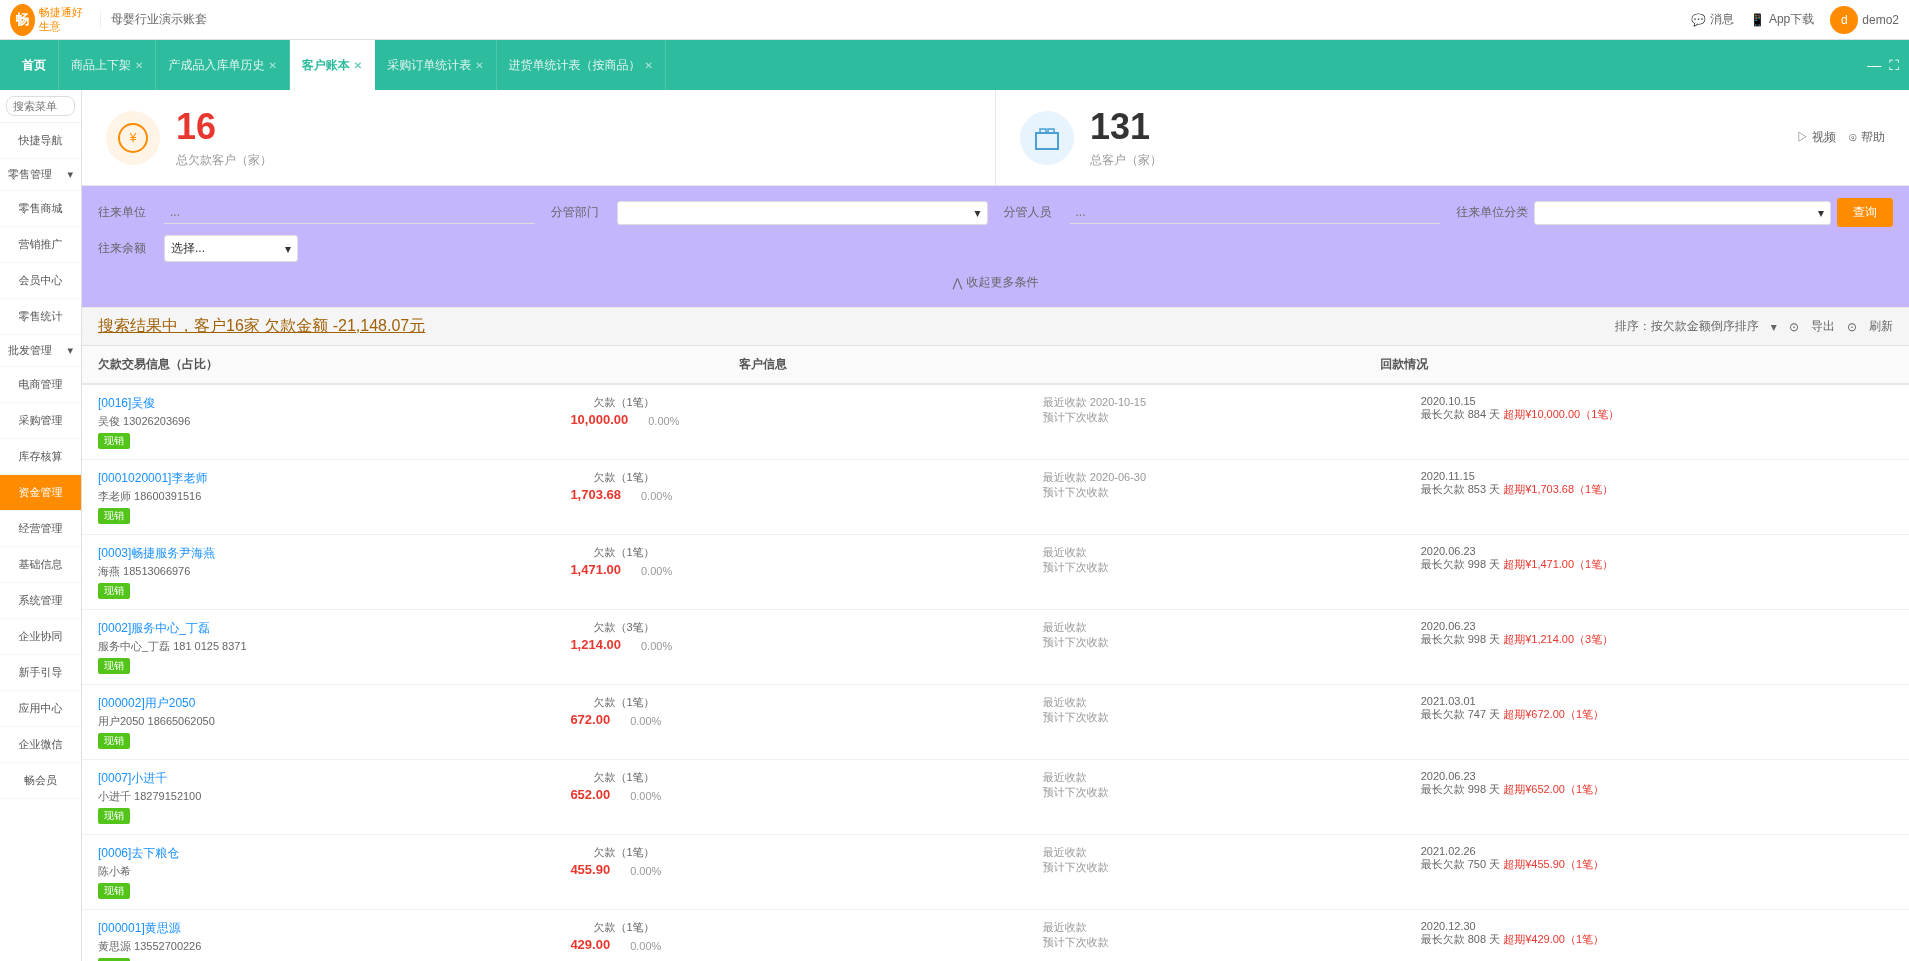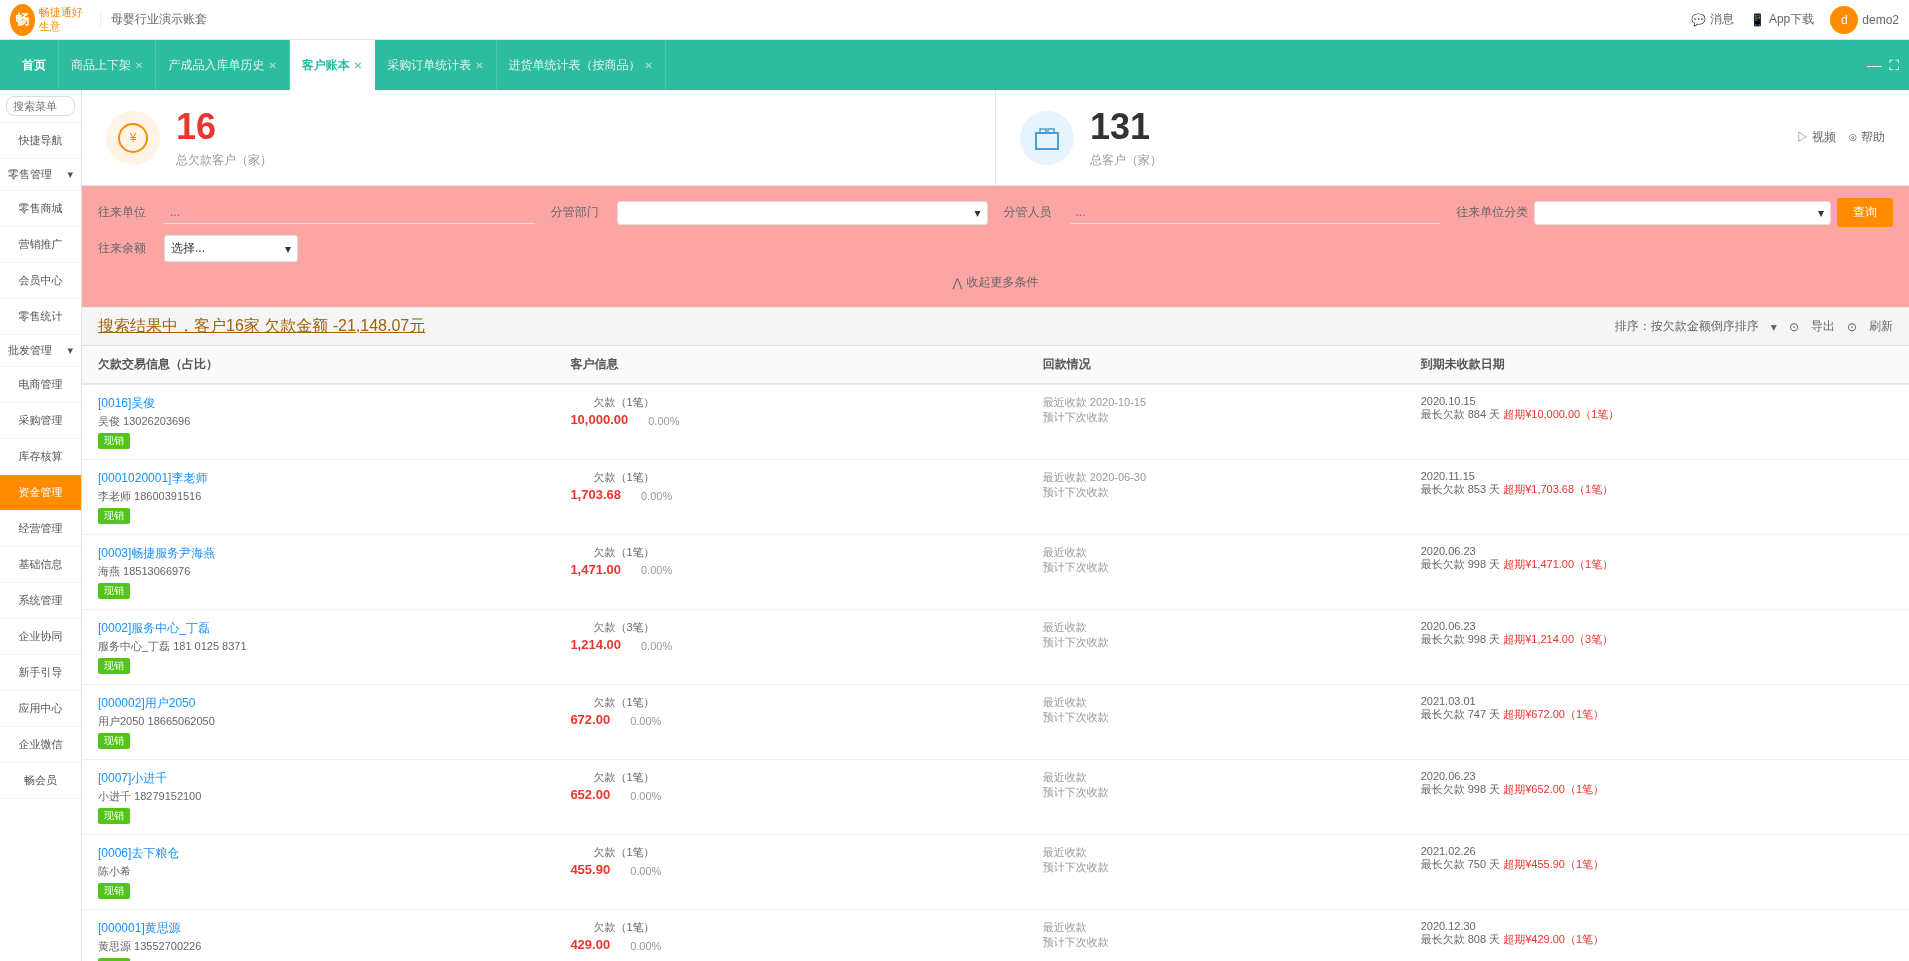--- a/index.html
+++ b/index.html
@@ -45,21 +45,21 @@
     .stat-icon-circle.orange { background: #fff4e6; }
     .stat-icon-circle.pink { background: #fff0f6; }
     .stat-icon-circle.blue { background: #e8f4fd; }
     .stat-number { font-size: 36px; font-weight: bold; }
     .stat-number.red { color: #e8372e; }
     .stat-number.dark { color: #333; }
     .stat-label { font-size: 12px; color: #999; margin-top: 4px; }
     .stat-top-right { margin-left: auto; display: flex; gap: 12px; align-items: center; font-size: 12px; color: #666; }
 
     
-    .filter-area { background: #fca5a5; padding: 12px 16px; border-bottom: 1px solid #e8e8e8; }
+    .filter-area { background: #c4b5fd; padding: 12px 16px; border-bottom: 1px solid #e8e8e8; }
     .filter-row { display: flex; align-items: center; gap: 16px; margin-bottom: 8px; }
     .filter-item { display: flex; align-items: center; gap: 6px; flex: 1; }
     .filter-label { color: #666; font-size: 12px; white-space: nowrap; min-width: 60px; }
     .filter-input { flex: 1; border: none; border-bottom: 1px solid #ddd; padding: 4px 6px; font-size: 12px; outline: none; background: transparent; }
     .filter-select { flex: 1; border: 1px solid #ddd; border-radius: 3px; padding: 4px 6px; font-size: 12px; background: white; display: flex; align-items: center; justify-content: space-between; cursor: pointer; }
     .collapse-btn { display: flex; align-items: center; gap: 4px; color: #666; cursor: pointer; font-size: 12px; justify-content: center; padding: 4px; }
     .search-btn { background: #ff8c00; color: white; border: none; padding: 6px 16px; border-radius: 3px; cursor: pointer; font-size: 12px; }
 
     
     .results-bar { background: #f5f5f5; padding: 8px 16px; display: flex; align-items: center; justify-content: space-between; border-bottom: 1px solid #e0e0e0; }
@@ -313,21 +313,20 @@
         <span>⊙</span>
         <span style="cursor:pointer;">刷新</span>
       </div>
     </div>
 
     <div class="table-container">
       <div class="table-header">
         <div class="th th-debt">欠款交易信息（占比）</div>
         <div class="th th-customer">客户信息</div>
         <div class="th th-recovery">回款情况</div>
-        <div class="th th-overdue">到期未收款日期</div>
       </div>
 
       <div class="table-row">
         <div class="td-customer">
           <div class="customer-name">[0016]吴俊</div>
           <div class="customer-phone">吴俊  13026203696</div>
           <span class="tag-green">现销</span>
         </div>
         <div class="td-debt">
           <div class="debt-desc">欠款（1笔）</div>
@@ -370,21 +369,21 @@
       </div>
 
       <div class="table-row">
         <div class="td-customer">
           <div class="customer-name">[0003]畅捷服务尹海燕</div>
           <div class="customer-phone">海燕  18513066976</div>
           <span class="tag-green">现销</span>
         </div>
         <div class="td-debt">
           <div class="debt-desc">欠款（1笔）</div>
-          <div style="display:flex; align-items:flex-start; gap:20px;">
+          <div style="display:flex; align-items:flex-end; gap:20px;">
             <div class="debt-amount">1,471.00</div>
             <div class="debt-percent">0.00%</div>
           </div>
         </div>
         <div class="td-recovery">
           <div class="recovery-label">最近收款</div>
           <div class="recovery-label">预计下次收款</div>
         </div>
         <div class="td-overdue">
           <div class="overdue-date">2020.06.23</div>

